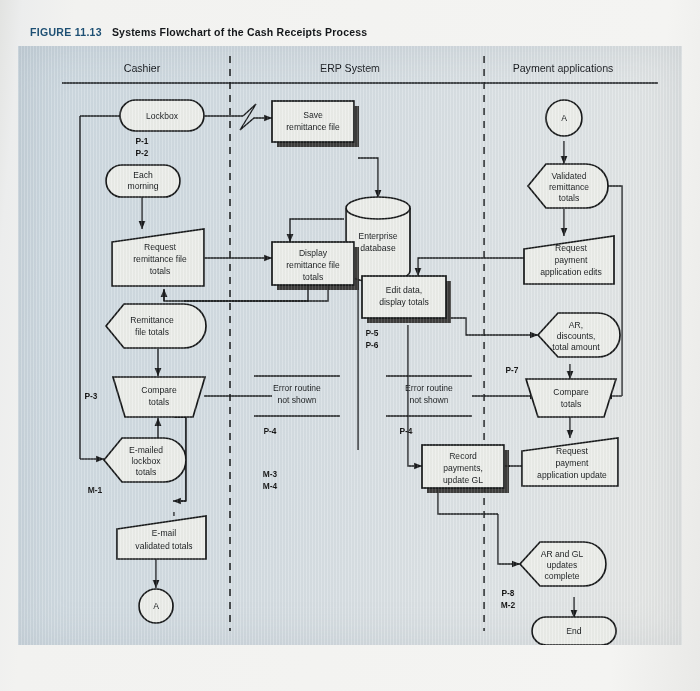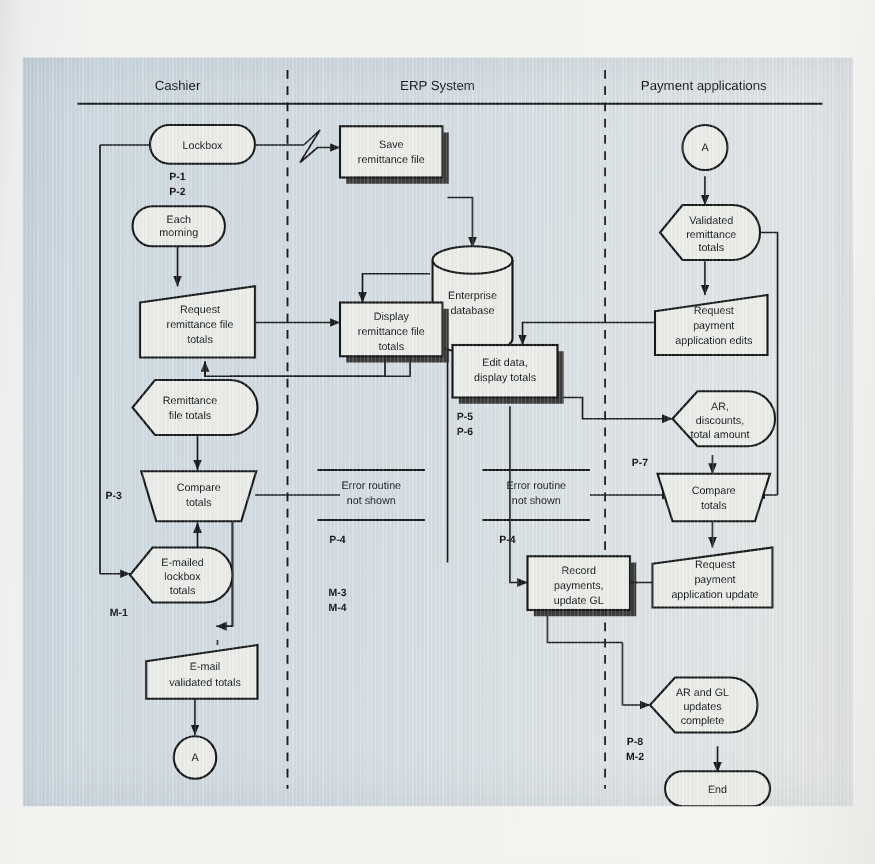--- a/index.html
+++ b/index.html
@@ -42,20 +42,23 @@
   .ref{font-family:"Liberation Sans",sans-serif;font-size:8.4px;fill:#111;font-weight:bold;text-anchor:middle;}
   .flow{fill:none;stroke:#1a1c1e;stroke-width:1.35;}
   .divider{stroke:#1a1c1e;stroke-width:1.5;stroke-dasharray:7 6;fill:none;}
   .rule{stroke:#14171a;stroke-width:1.6;}
 </style>
 </head>
 <body>
 
 <div id="page">
 
+  <div id="caption">
+    <span class="fig">FIGURE 11.13</span><span class="ttl">Systems Flowchart of the Cash Receipts Process</span>
+  </div>
 
   <div id="panel">
     <svg id="chart" width="664" height="599" viewBox="0 0 664 599">
       <defs>
         <marker id="ah" markerWidth="7" markerHeight="7" refX="6.2" refY="2.6" orient="auto">
           <path d="M0,0 L6.4,2.6 L0,5.2 z" fill="#1a1c1e"></path>
         </marker>
       </defs>
 
       <text class="hdr" x="124" y="26">Cashier</text>

